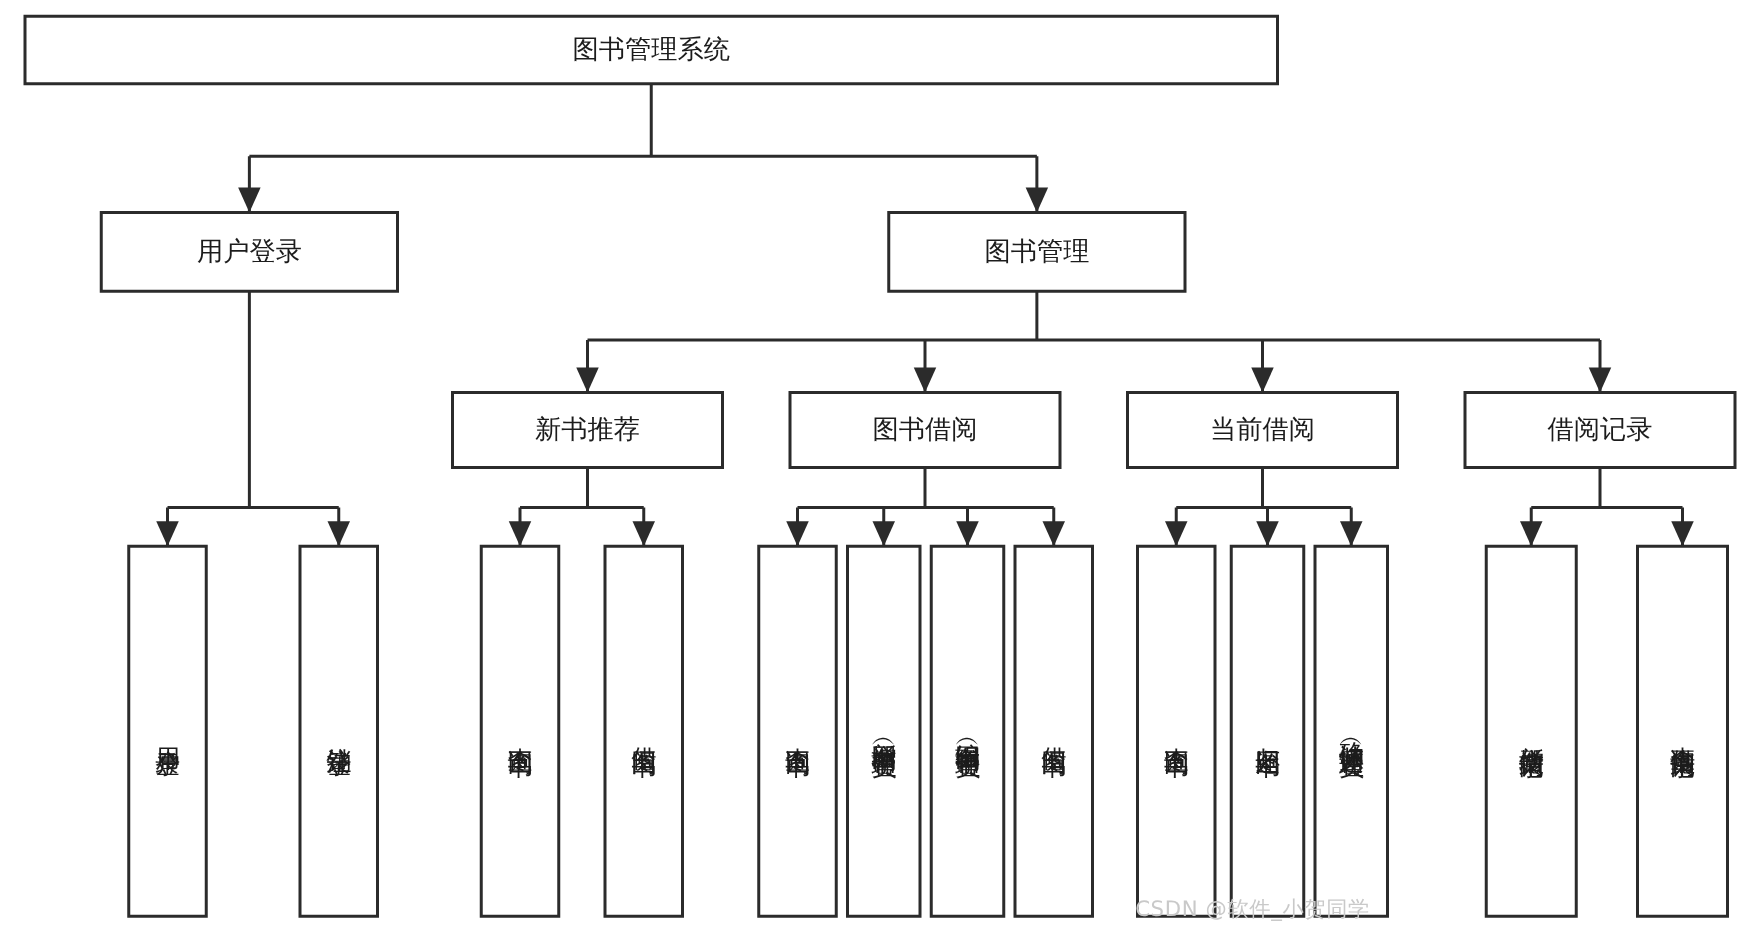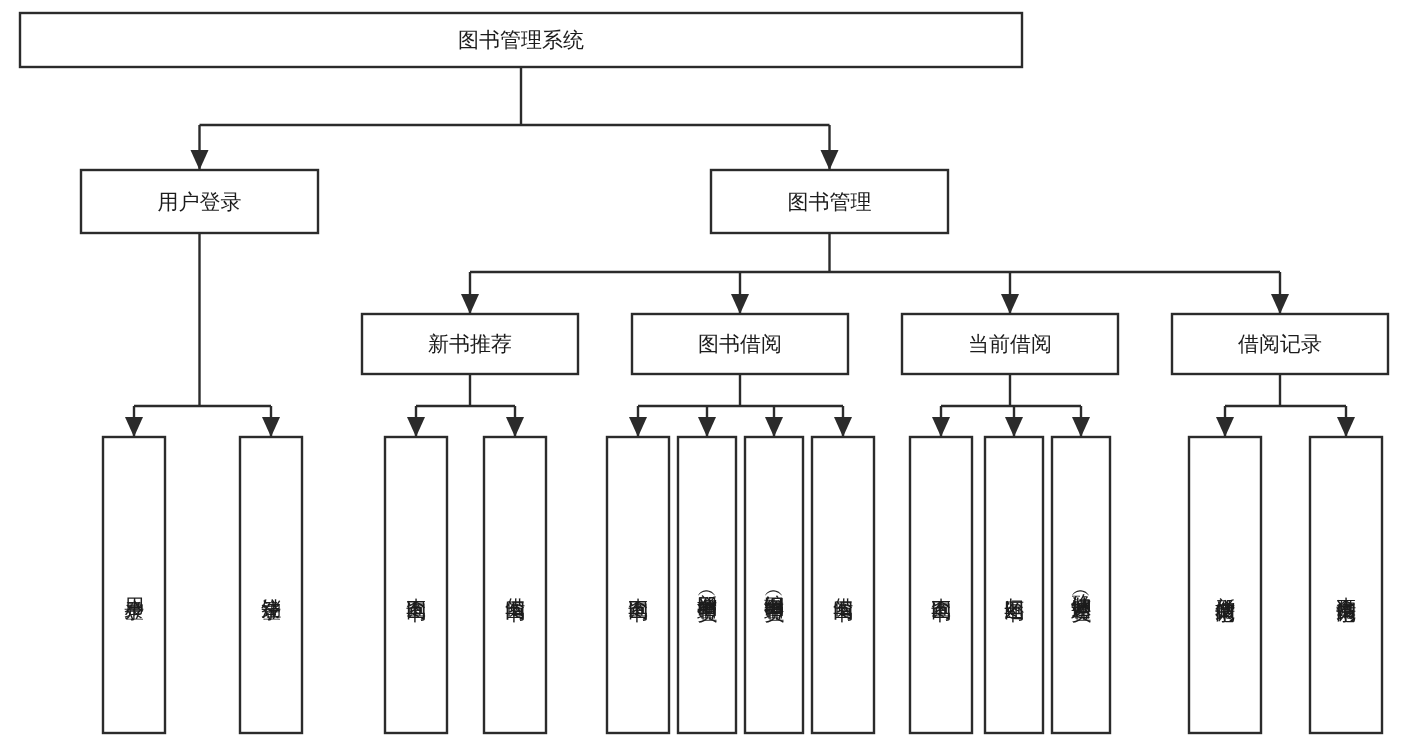--- a/index.html
+++ b/index.html
@@ -244,14 +244,15 @@
         <span class="leaf-label">确认归还（管理员）</span>
       </div>
       <div class="leaf-label-wrap" style="left: 1189px; top: 437px; width: 72px; height: 296px;">
         <span class="leaf-label">新增借阅记录</span>
       </div>
       <div class="leaf-label-wrap" style="left: 1310px; top: 437px; width: 72px; height: 296px;">
         <span class="leaf-label">查询借阅记录</span>
       </div>
     </div>
 
+  <div class="watermark">CSDN @软件_小贺同学</div>
 
 </div>
 
 </body></html>

